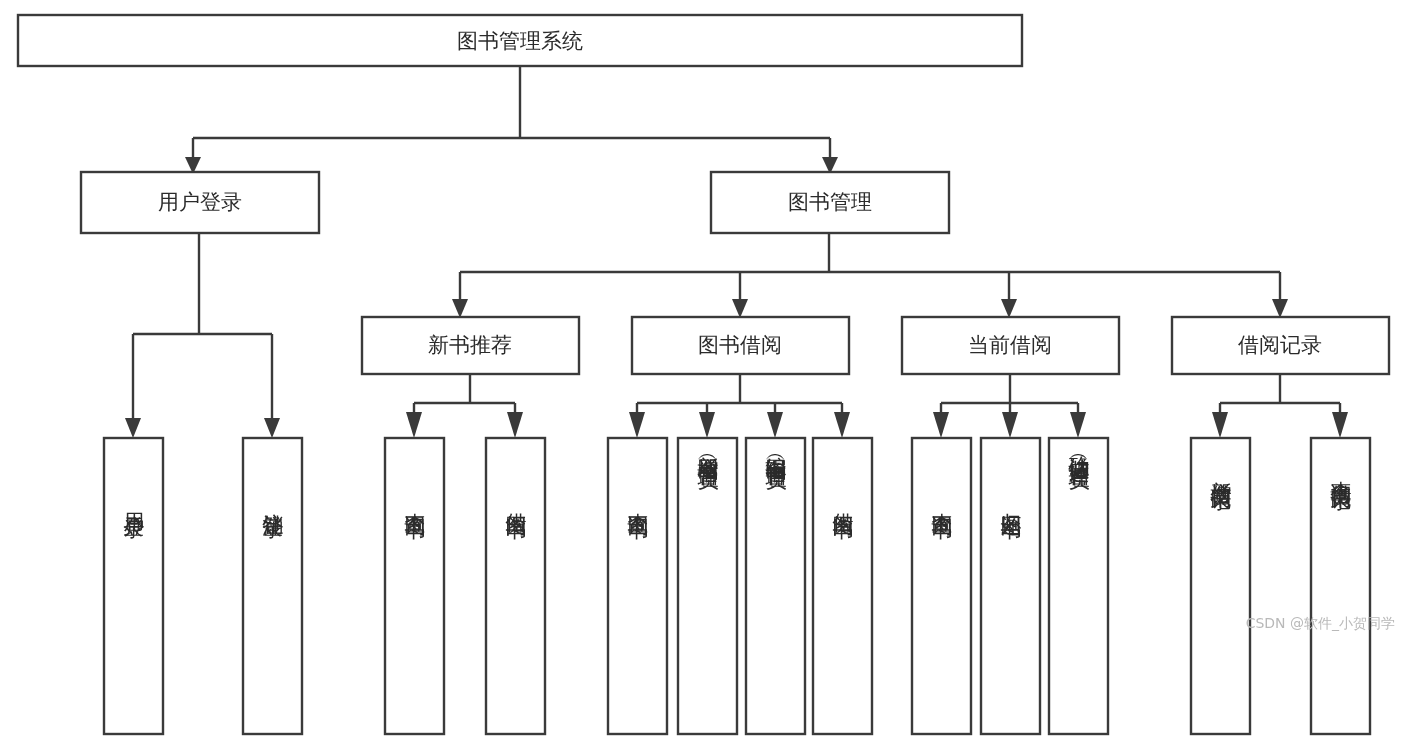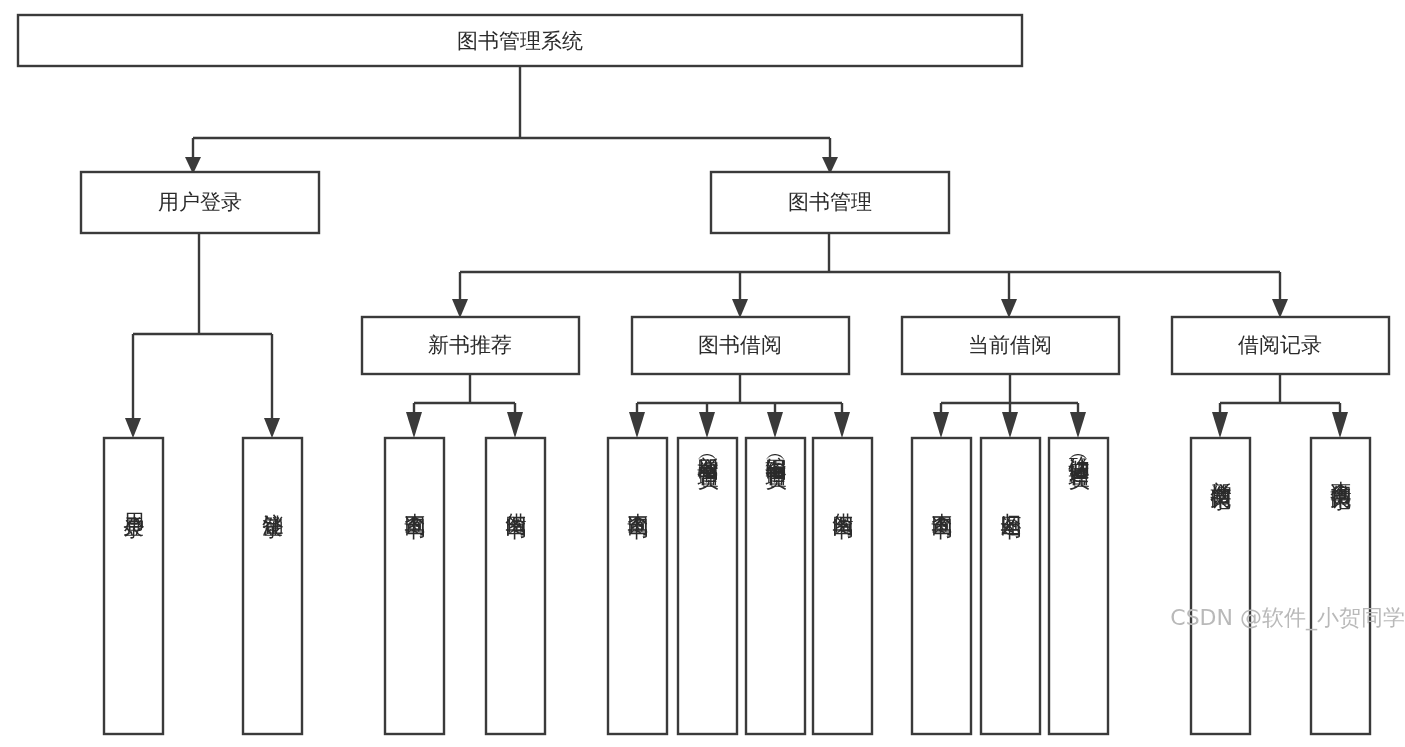--- a/index.html
+++ b/index.html
@@ -55,24 +55,24 @@
     font-size: 21px;
     fill: #2b2b2b;
     writing-mode: vertical-rl;
     text-orientation: upright;
     glyph-orientation-vertical: 0;
     text-anchor: middle;
     letter-spacing: 2px;
   }
   .watermark {
     position: absolute;
-    right: 0;
+    right: 10px;
     bottom: 6px;
     font-family: "DejaVu Sans", "Liberation Sans", sans-serif;
-    font-size: 22px;
+    font-size: 14px;
     color: #b9b9b9;
     white-space: nowrap;
     pointer-events: none;
     user-select: none;
     margin-left: 15px;
   }
 </style>
 </head>
 <body>
 

